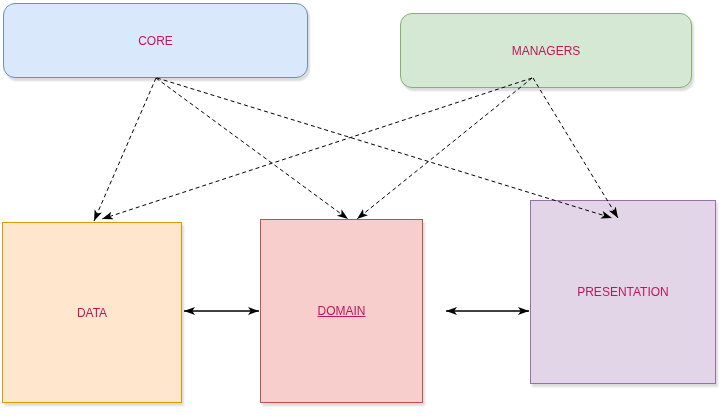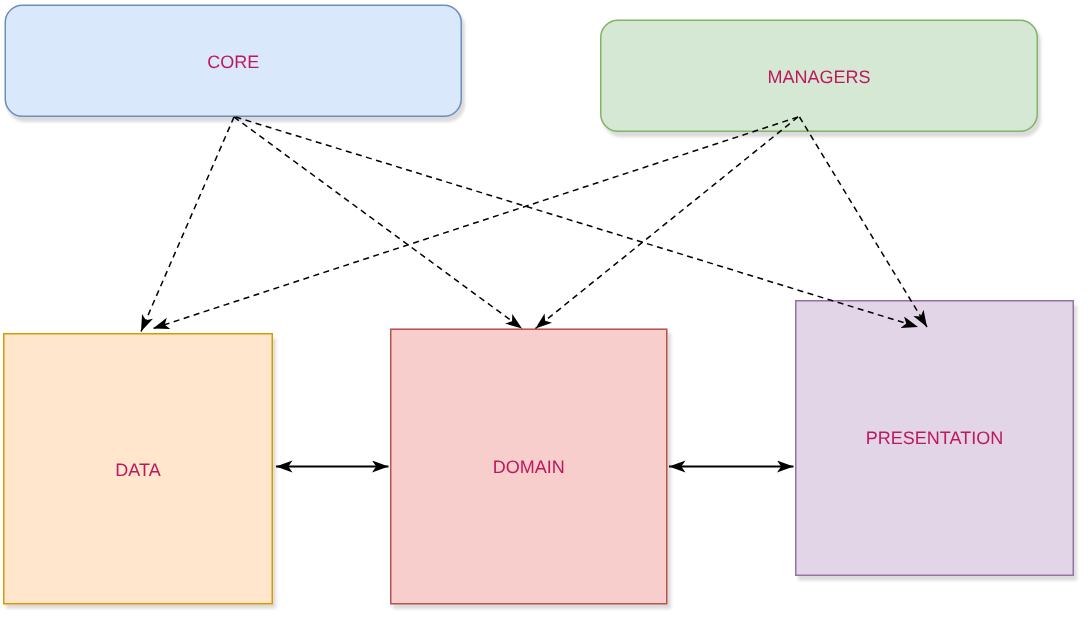--- a/index.html
+++ b/index.html
@@ -20,21 +20,21 @@
     border: 1px solid #000;
     font-size: 12px;
     color: #be185d;
     text-align: center;
     box-shadow: 2px 3px 2px rgba(0,0,0,0.14);
   }
   .rounded { border-radius: 12px; }
   .node-core          { left: 3px;   top: 3px;   width: 305px; height: 75px; }
   .node-managers      { left: 400px; top: 3px;   width: 292px; height: 75px; }
   .node-data          { left: 2px;   top: 222px; width: 180px; height: 181px; }
-  .node-domain        { left: 260px; top: 219px; width: 185px; height: 184px; }
+  .node-domain        { left: 260px; top: 219px; width: 163px; height: 184px; text-decoration: underline; }
   .node-presentation  { left: 530px; top: 200px; width: 186px; height: 184px; }
   svg.edges {
     position: absolute;
     left: 0; top: 0;
     width: 726px; height: 416px;
     pointer-events: none;
   }
   svg.edges line { pointer-events: stroke; }
   .edge-dashed {
     stroke: #000000;

